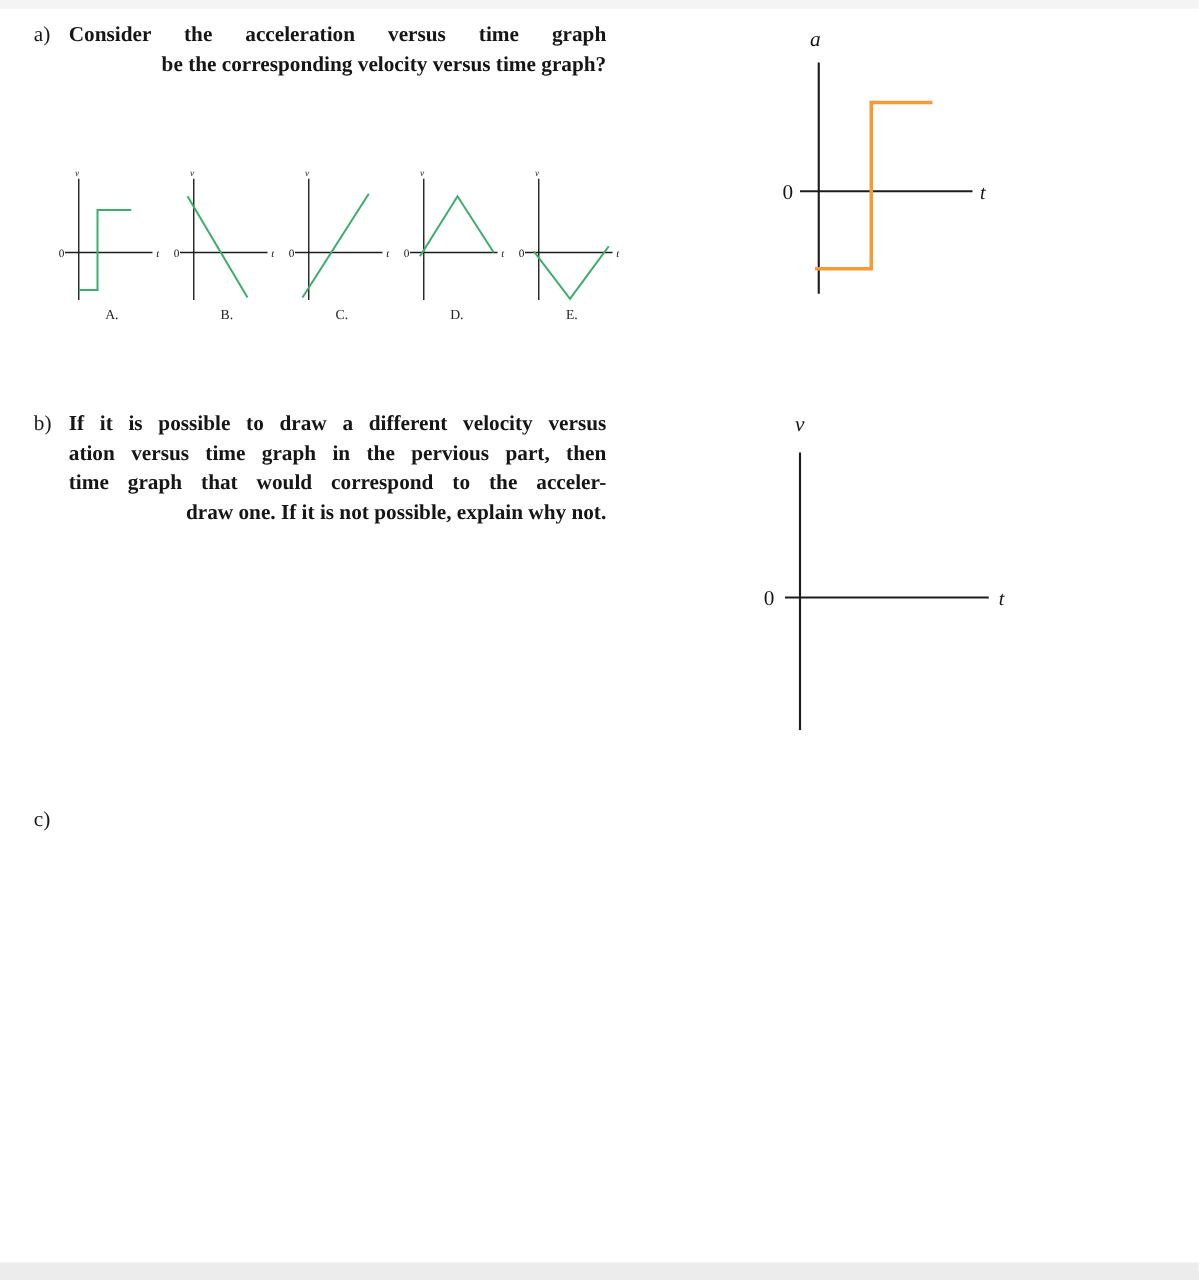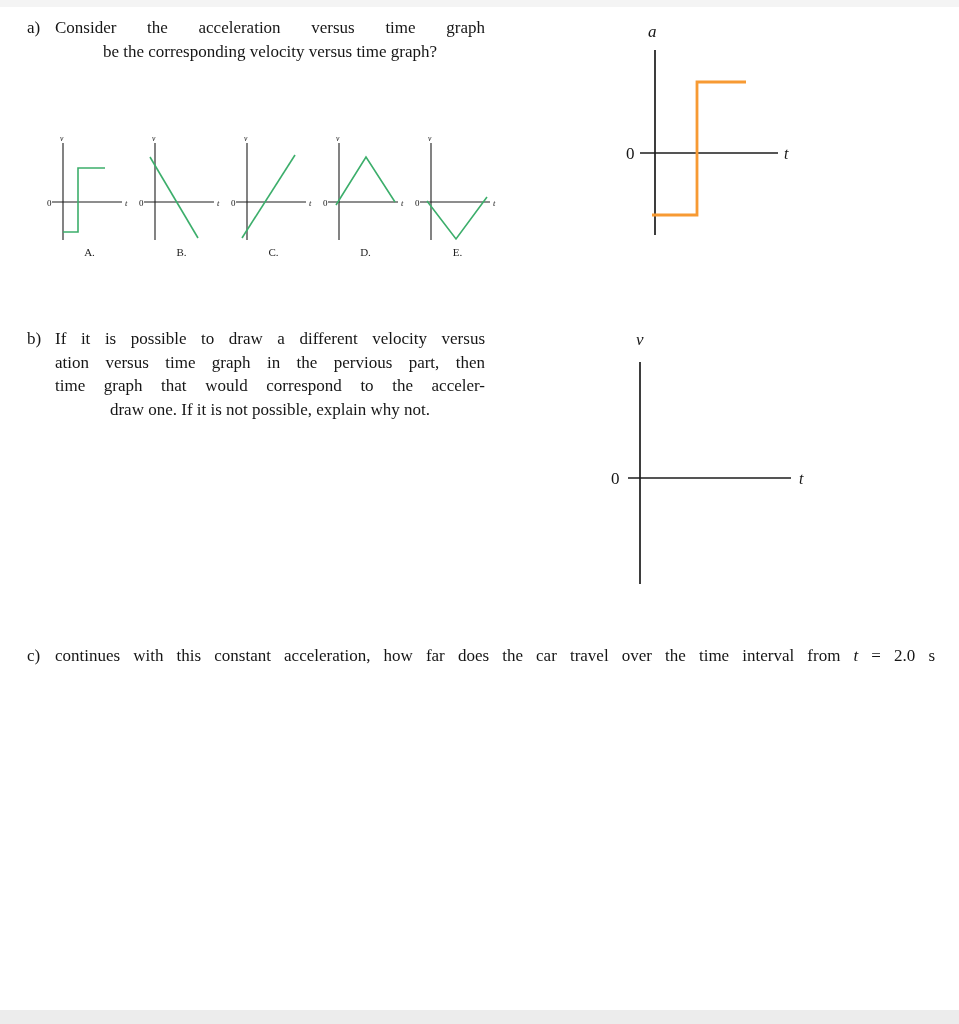--- a/index.html
+++ b/index.html
@@ -6,23 +6,23 @@
   html,body { background:#ffffff; }
   .page {
     position:relative; width:959px; height:1024px; background:#ffffff;
     font-family:"Liberation Serif", serif; color:#161616; overflow:hidden;
   }
   .edge-top { position:absolute; top:0; left:0; width:100%; height:7px; background:#f4f4f4; }
   .edge-bottom { position:absolute; bottom:0; left:0; width:100%; height:14px; background:#ececec; }
 
   .q { position:absolute; display:flex; font-size:17px; line-height:23.5px; }
   .q .qlabel { width:28px; flex:none; }
-  .q .qtext { flex:1; }
+  .q .qtext { flex:1;font-weight:bold; }
   .jline { text-align:justify; text-align-last:justify; }
-  .lline { text-align:center; }
+  .lline { text-align:right; }
   .var { font-style:italic; }
 
   .choices { position:absolute; left:45px; top:133px; display:flex; gap:3px; }
   .choice { width:89px; display:flex; flex-direction:column; align-items:center; }
   .choice .clabel { font-size:11px; margin-top:3px; color:#222; }
 
   svg text { font-family:"Liberation Serif", serif; fill:#161616; }
   svg .ital { font-style:italic; }
   .axis { stroke:#1c1c1c; }
   .mini .axis { stroke-width:1.1; }
@@ -133,18 +133,17 @@
     <line class="axis" x1="42" y1="36" x2="42" y2="258"></line>
     <line class="axis" x1="30" y1="152" x2="193" y2="152"></line>
     <text class="ital" x="38" y="19" font-size="17">v</text>
     <text x="13" y="158" font-size="17">0</text>
     <text class="ital" x="201" y="158" font-size="16">t</text>
   </svg>
 
   <section class="q" style="left:27px; top:644px; width:908px;">
     <div class="qlabel">c)</div>
     <div class="qtext">
-      <div class="jline"><span>continues with this constant acceleration, how far does the car travel over the time interval from </span><span class="var">t</span><span> = 2.0 s</span></div>
     </div>
   </section>
 
   <div class="edge-bottom"></div>
 </div>
 
 </body></html>

